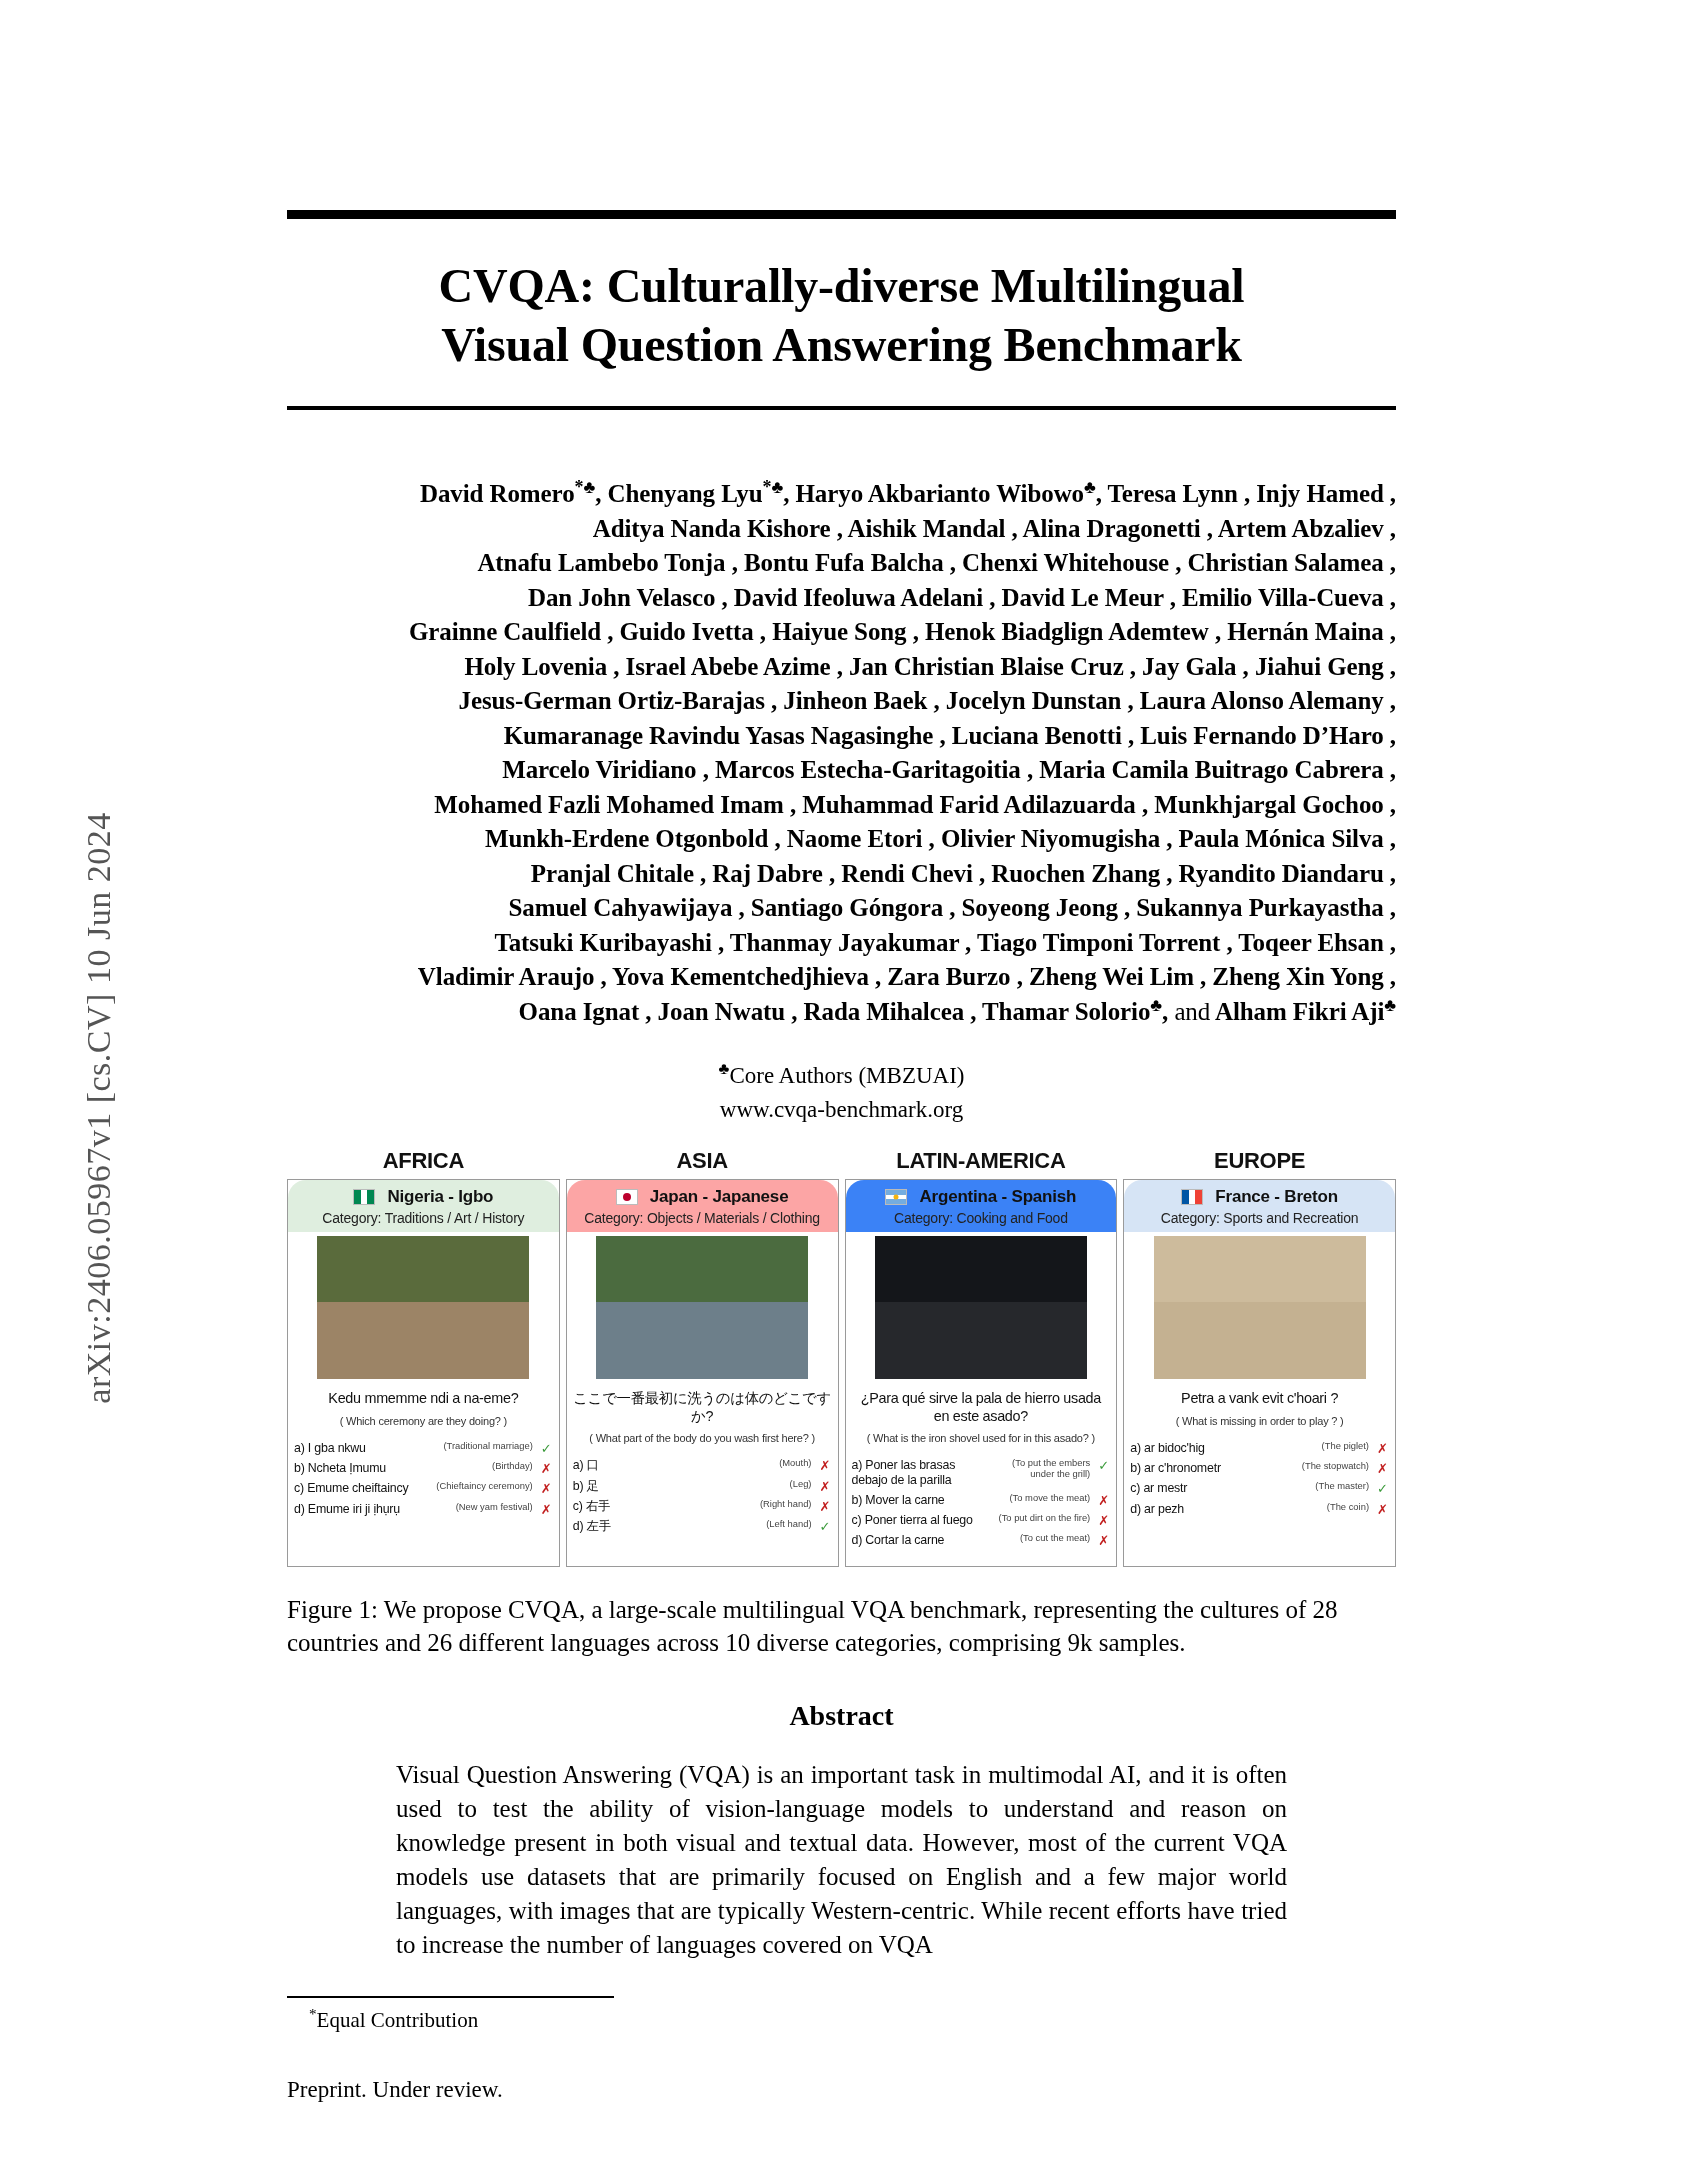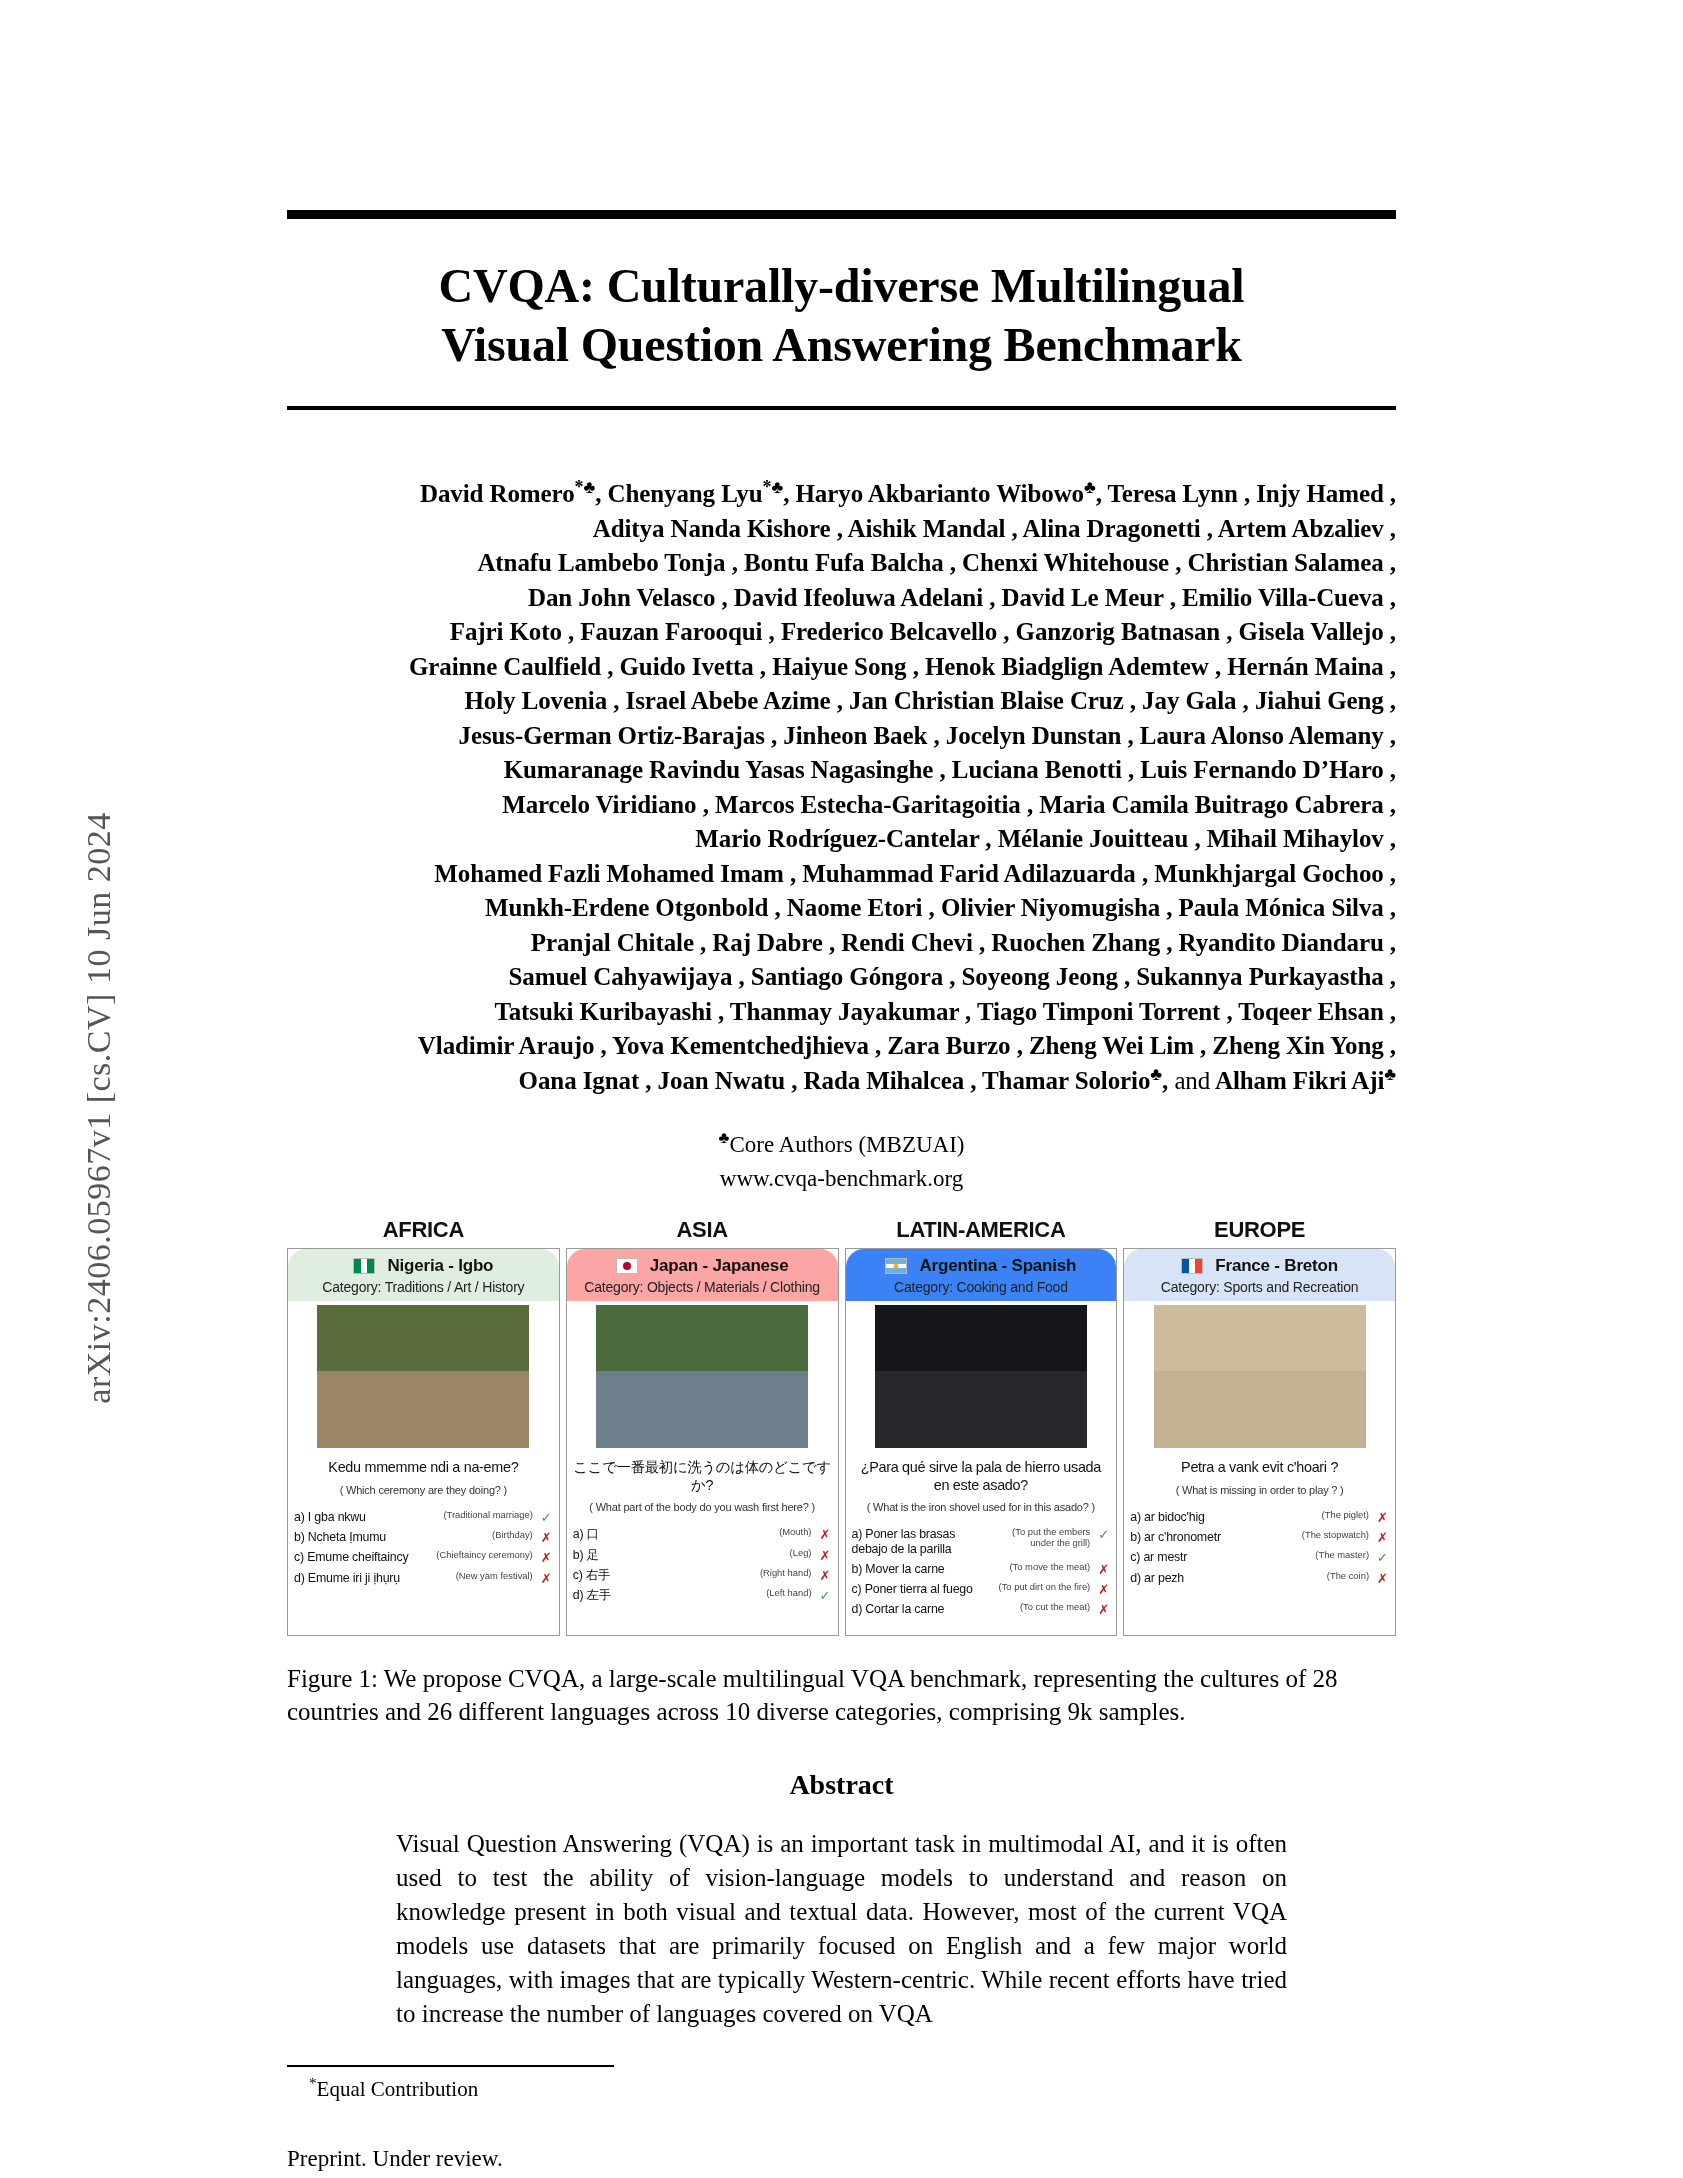--- a/index.html
+++ b/index.html
@@ -292,27 +292,25 @@
     <span class="tline">Visual Question Answering Benchmark</span>
   </h1>
 
   <div class="rule-thin"></div>
 
   <div id="authors">
       <span class="aline">David Romero<sup class="mark">*</sup><sup class="mark">♣</sup>, Chenyang Lyu<sup class="mark">*</sup><sup class="mark">♣</sup>, Haryo Akbarianto Wibowo<sup class="mark">♣</sup>, Teresa Lynn , Injy Hamed ,</span>
       <span class="aline">Aditya Nanda Kishore , Aishik Mandal , Alina Dragonetti , Artem Abzaliev ,</span>
       <span class="aline">Atnafu Lambebo Tonja , Bontu Fufa Balcha , Chenxi Whitehouse , Christian Salamea ,</span>
       <span class="aline">Dan John Velasco , David Ifeoluwa Adelani , David Le Meur , Emilio Villa-Cueva ,</span>
-      <span class="aline">Fajri Koto , Fauzan Farooqui , Frederico Belcavello , Ganzorig Batnasan , Gisela Vallejo ,</span>
       <span class="aline">Grainne Caulfield , Guido Ivetta , Haiyue Song , Henok Biadglign Ademtew , Hernán Maina ,</span>
       <span class="aline">Holy Lovenia , Israel Abebe Azime , Jan Christian Blaise Cruz , Jay Gala , Jiahui Geng ,</span>
       <span class="aline">Jesus-German Ortiz-Barajas , Jinheon Baek , Jocelyn Dunstan , Laura Alonso Alemany ,</span>
       <span class="aline">Kumaranage Ravindu Yasas Nagasinghe , Luciana Benotti , Luis Fernando D’Haro ,</span>
       <span class="aline">Marcelo Viridiano , Marcos Estecha-Garitagoitia , Maria Camila Buitrago Cabrera ,</span>
-      <span class="aline">Mario Rodríguez-Cantelar , Mélanie Jouitteau , Mihail Mihaylov ,</span>
       <span class="aline">Mohamed Fazli Mohamed Imam , Muhammad Farid Adilazuarda , Munkhjargal Gochoo ,</span>
       <span class="aline">Munkh-Erdene Otgonbold , Naome Etori , Olivier Niyomugisha , Paula Mónica Silva ,</span>
       <span class="aline">Pranjal Chitale , Raj Dabre , Rendi Chevi , Ruochen Zhang , Ryandito Diandaru ,</span>
       <span class="aline">Samuel Cahyawijaya , Santiago Góngora , Soyeong Jeong , Sukannya Purkayastha ,</span>
       <span class="aline">Tatsuki Kuribayashi , Thanmay Jayakumar , Tiago Timponi Torrent , Toqeer Ehsan ,</span>
       <span class="aline">Vladimir Araujo , Yova Kementchedjhieva , Zara Burzo , Zheng Wei Lim , Zheng Xin Yong ,</span>
       <span class="aline lastline">Oana Ignat , Joan Nwatu , Rada Mihalcea , Thamar Solorio<sup class="mark">♣</sup>, <span class="conj">and</span> Alham Fikri Aji<sup class="mark">♣</sup></span>
     </div>
 
   <div id="affil">

